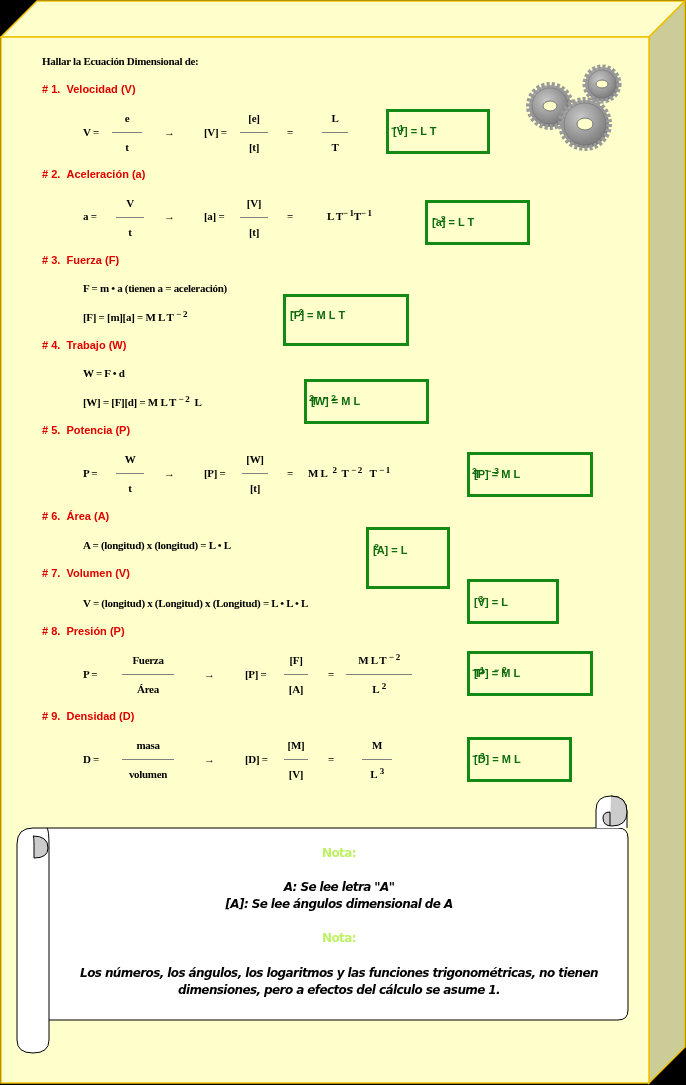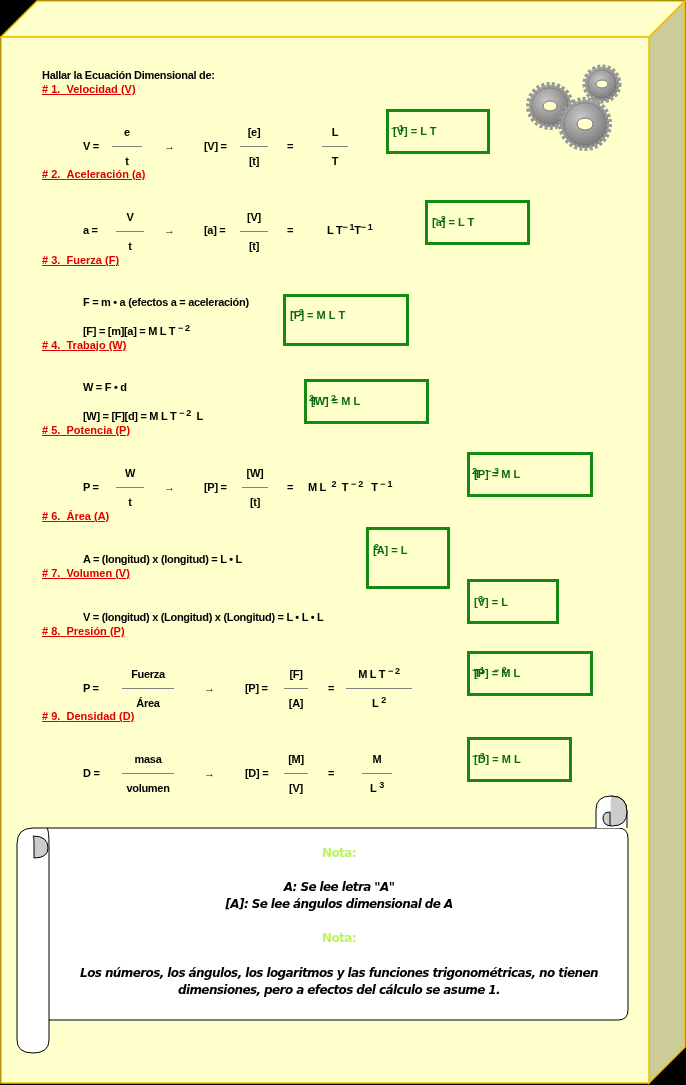--- a/index.html
+++ b/index.html
@@ -1,22 +1,22 @@
 <!DOCTYPE html>
 <html><head>
 <meta charset="utf-8">
 <style>
   html, body { margin:0; padding:0; }
   body { width:686px; height:1085px; position:relative; background:#000; overflow:hidden;
          font-family:"Liberation Sans", sans-serif; }
   .box-svg { position:absolute; left:0; top:0; }
   .abs { position:absolute; white-space:nowrap; }
-  .t { font-family:Liberation Sans, sans-serif; font-weight:bold; font-size:11px; color:#000; letter-spacing:-0.3px;margin-top:14px; }
+  .t { font-family:Liberation Serif, serif; font-weight:bold; font-size:11px; color:#000; letter-spacing:-0.3px; }
   .title { color:#000; font-size:11px; }
-  .sec { color:#e00000; font-size:11px; font-weight:bold;text-decoration:underline; }
+  .sec { color:#e00000; font-size:11px; font-weight:bold; }
   .frac { position:absolute; text-align:center; }
   .frac .num, .frac .den { display:block; font-weight:bold; font-size:11px; }
   .frac .bar { display:block; height:1px; background:#808080; margin:8px 0; }
   sup { font-size:9px; position:relative; top:-4px; vertical-align:baseline; }
   .res { position:absolute; border:3px solid #138a13; box-sizing:border-box; }
   .res span { position:absolute; left:2px; color:#0e6b0e; font-weight:bold; font-size:11px; white-space:nowrap; }
   .note { position:absolute; left:50px; width:578px; text-align:center; font-family:"DejaVu Sans", sans-serif;
           font-style:italic; font-weight:bold; font-size:12px; color:#000; letter-spacing:-0.6px; }
   .note-h { color:#bef264; font-style:normal; }
 </style>
@@ -104,21 +104,21 @@
   <div class="abs t" style="left:287px;top:210px">=</div>
   <div class="abs t" style="left:327px;top:210px"><span>L T</span><sup>− 1</sup><span>T</span><sup>− 1</sup></div>
 </div>
 <div class="res" style="left:425px;top:200px;width:105px;height:45px">
   <span style="top:13px"><span>[a] =  L T</span>&nbsp;<sup>− 2</sup></span>
 </div>
 
 <div class="abs sec" style="left:42px;top:254px">
   <span># 3.</span>&nbsp;&nbsp;<span>Fuerza (F)</span>
 </div>
-<div class="abs t" style="left:83px;top:282px">F   =   m • a (efectos a = aceleración)</div>
+<div class="abs t" style="left:83px;top:282px">F   =   m • a (tienen a = aceleración)</div>
 <div class="abs t" style="left:83px;top:311px"><span>[F] =   [m][a] =    M L T</span>&nbsp;<sup>− 2</sup></div>
 <div class="res" style="left:283px;top:294px;width:126px;height:52px">
   <span style="top:12px"><span>[F] =   M L T</span>&nbsp;<sup>− 2</sup></span>
 </div>
 
 <div class="abs sec" style="left:42px;top:339px">
   <span># 4.</span>&nbsp;&nbsp;<span>Trabajo (W)</span>
 </div>
 <div class="abs t" style="left:83px;top:367px">W  =   F • d</div>
 <div class="abs t" style="left:83px;top:396px"><span>[W] =  [F][d] =    M L T</span>&nbsp;<sup>− 2</sup>&nbsp;&nbsp;<span>L</span></div>

